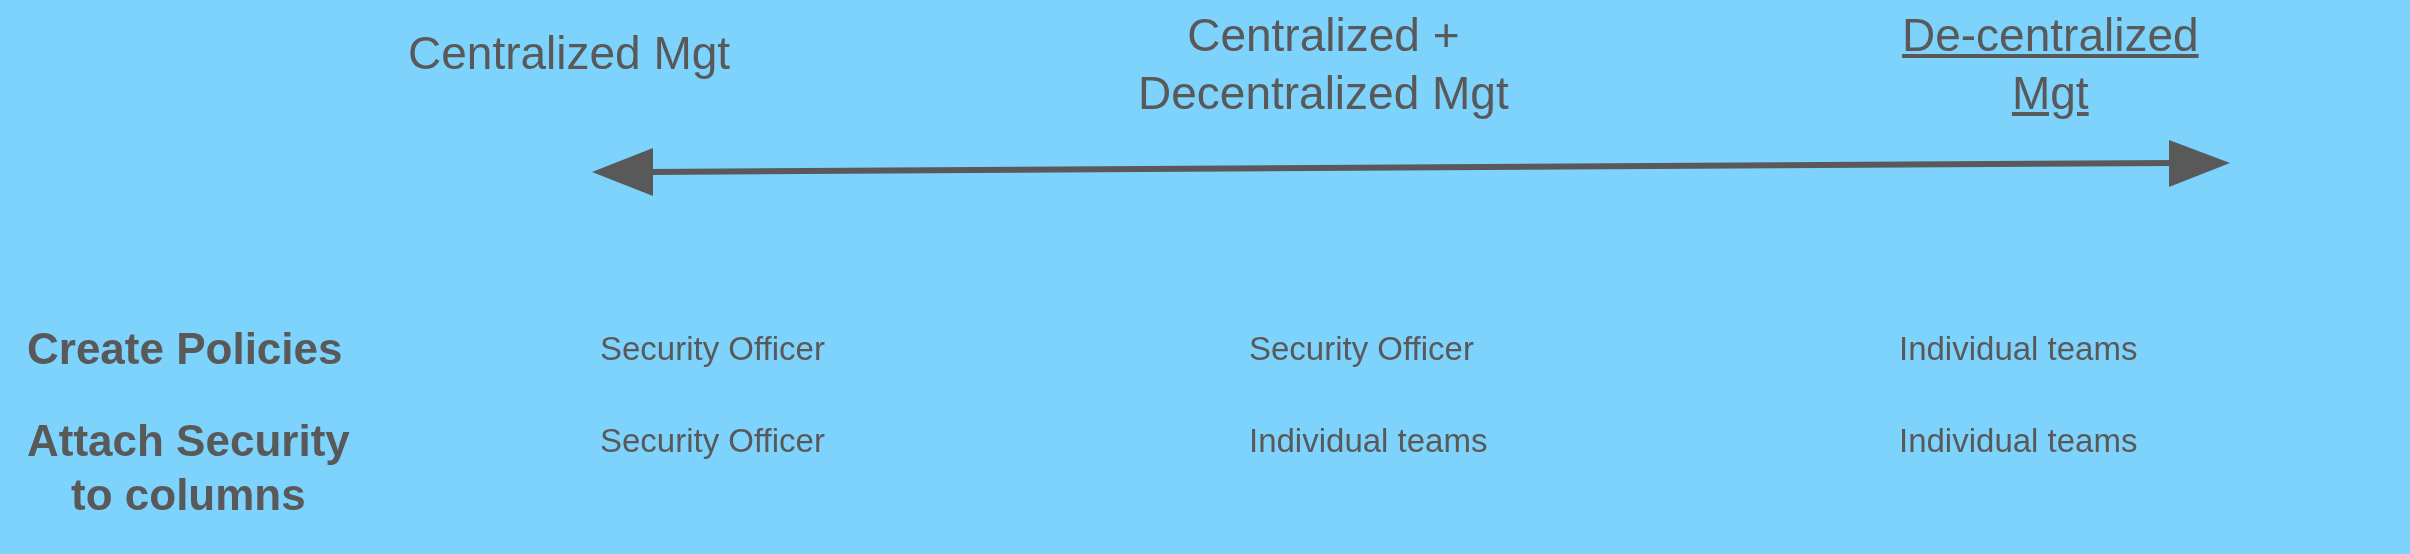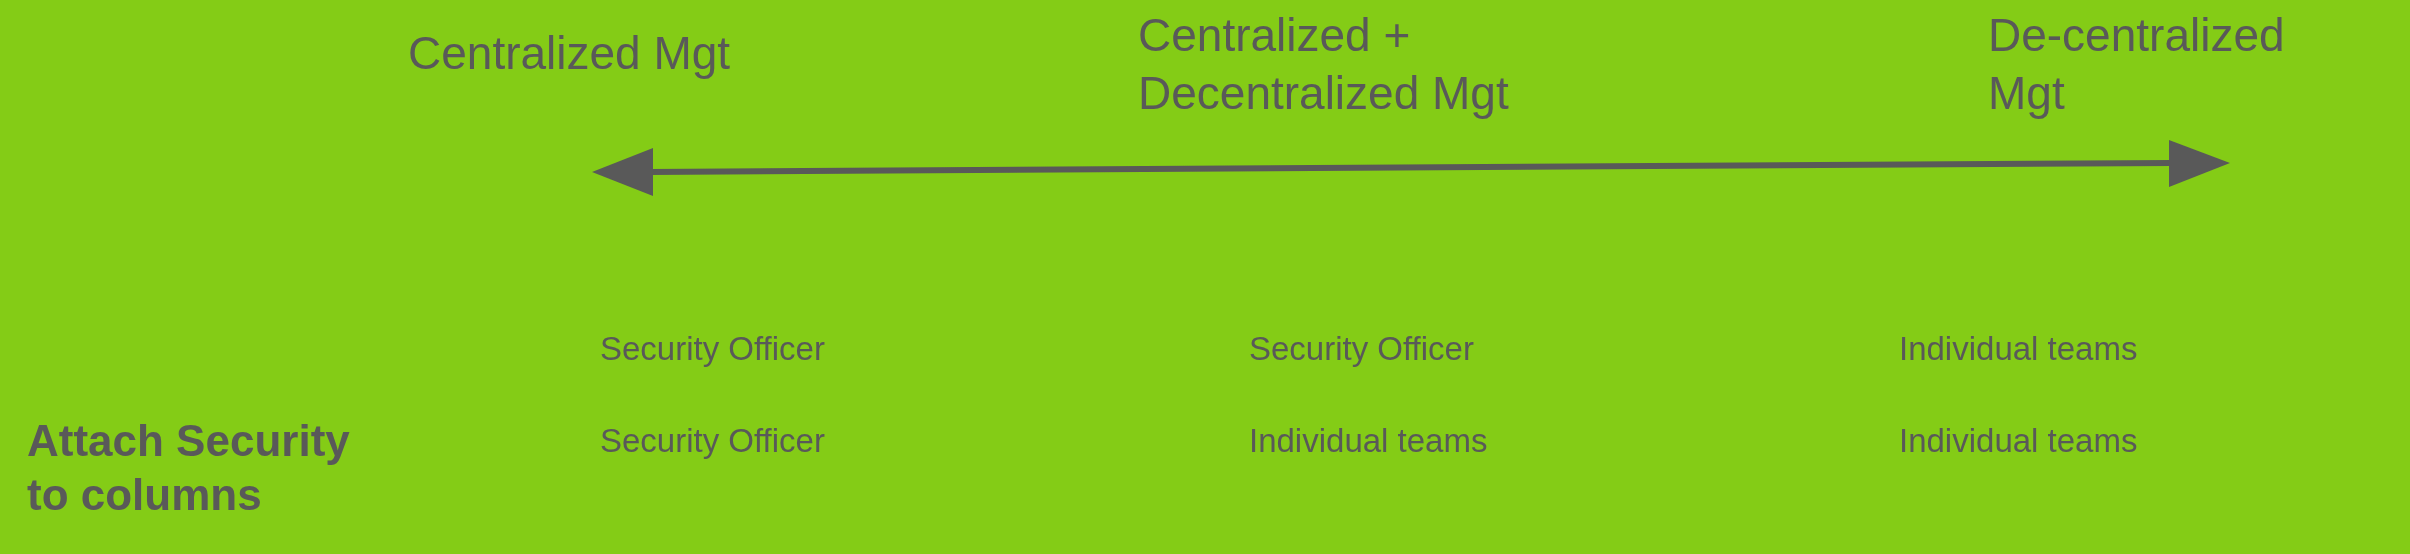--- a/index.html
+++ b/index.html
@@ -7,36 +7,37 @@
     padding: 0;
     background: #ffffff;
   }
   body {
     font-family: "Liberation Sans", sans-serif;
   }
   #canvas {
     position: relative;
     width: 2410px;
     height: 554px;
-    background: #84cc16;
+    background: #7dd3fc;
     overflow: hidden;
+    text-align: center;
   }
 
   .hdr {
     position: absolute;
     color: #595959;
     font-size: 46px;
     line-height: 58px;
     font-weight: 400;
     white-space: pre-line;
     letter-spacing: 0px;
   }
   #hdr-col1 { left: 408px; top: 24px; }
   #hdr-col2 { left: 1138px; top: 6px; }
-  #hdr-col3 { left: 1988px; top: 6px; }
+  #hdr-col3 { left: 1902px; top: 6px; text-decoration: underline; }
 
   #axis-arrow {
     position: absolute;
     left: 575px;
     top: 140px;
     width: 1670px;
     height: 60px;
   }
 
   .rowlabel {
@@ -77,20 +78,21 @@
 
   <div class="hdr" id="hdr-col3">De-centralized
 Mgt</div>
 
   <svg id="axis-arrow" viewBox="0 0 1670 60">
     <polygon points="17,32 78,8 78,56" fill="#595959"></polygon>
     <polygon points="1655,23 1594,0 1594,47" fill="#595959"></polygon>
     <line x1="74" y1="32" x2="1598" y2="23" stroke="#595959" stroke-width="6"></line>
   </svg>
 
+  <div class="rowlabel" id="rowlabel-0">Create Policies</div>
 
   <div class="rowlabel" id="rowlabel-1">Attach Security
 to columns</div>
 
   <div class="cell r0 c0">Security Officer</div>
   <div class="cell r0 c1">Security Officer</div>
   <div class="cell r0 c2">Individual teams</div>
 
   <div class="cell r1 c0">Security Officer</div>
   <div class="cell r1 c1">Individual teams</div>

